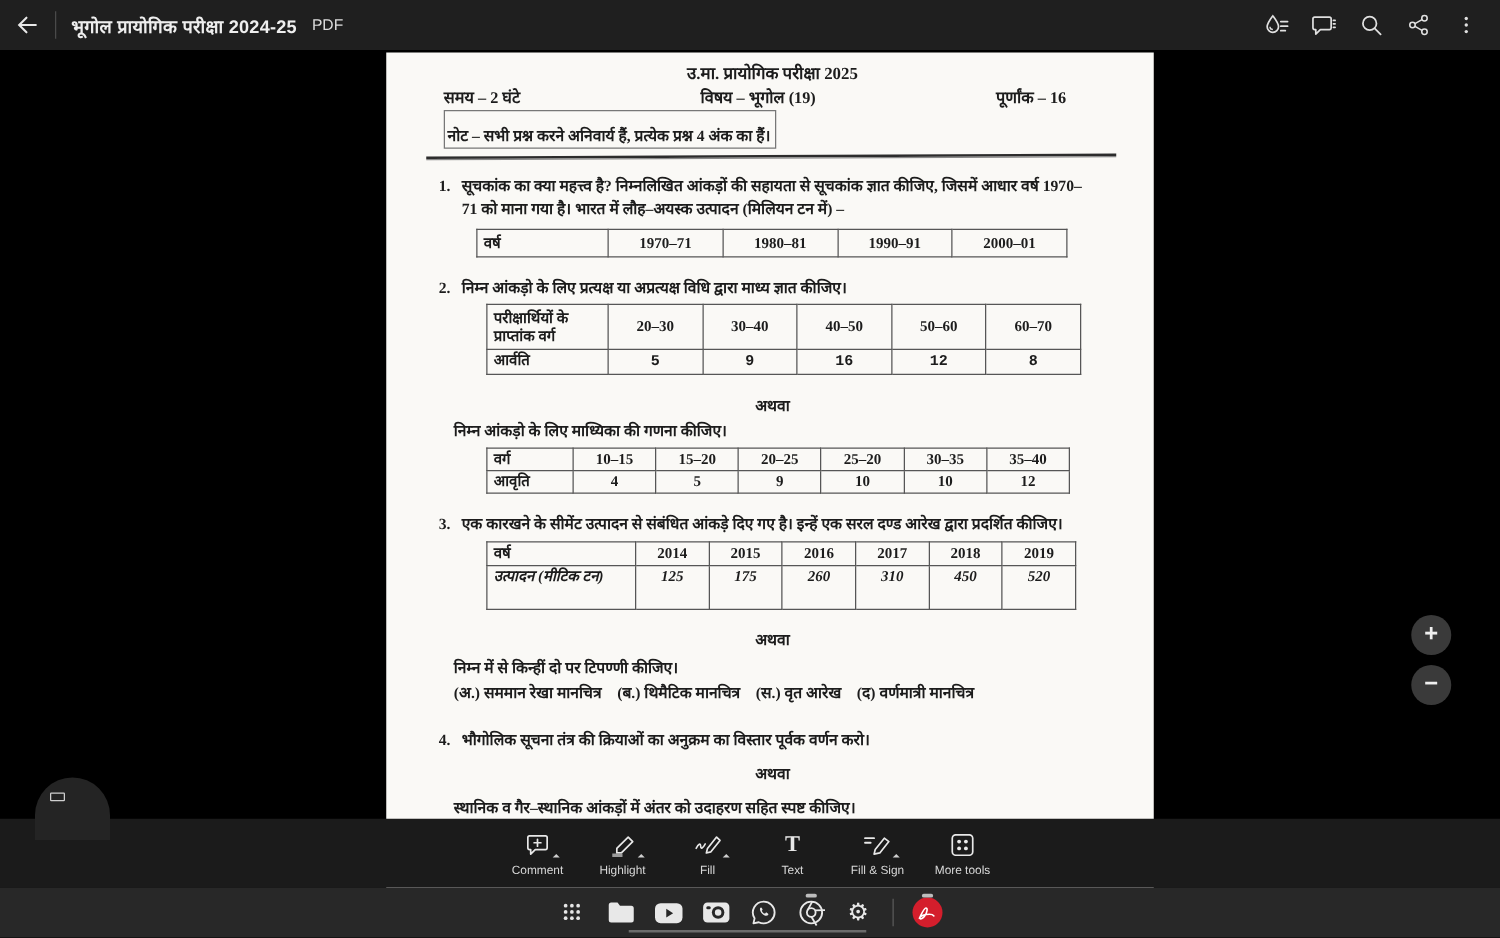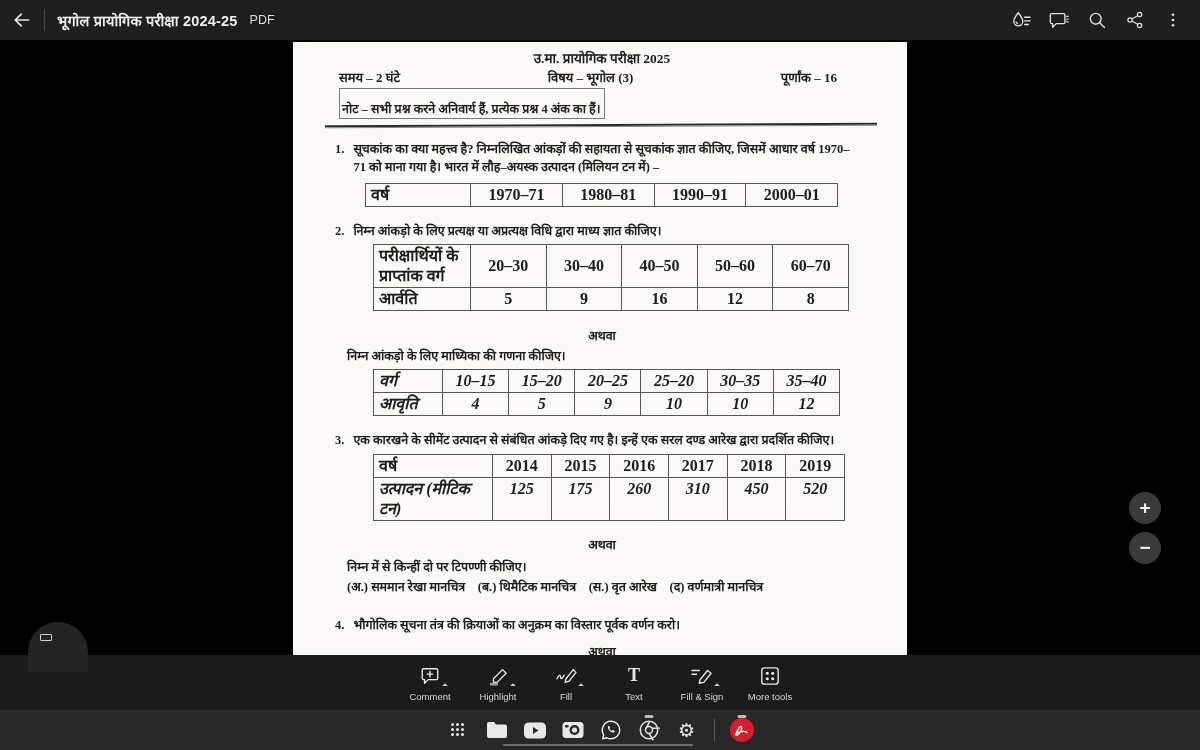--- a/index.html
+++ b/index.html
@@ -10,21 +10,21 @@
   .appbar { position:absolute; left:0; top:0; width:1200px; height:40px;
             background:#1f1f1f; display:flex; align-items:center; z-index:30; }
   .back-btn { width:44px; height:40px; display:flex; align-items:center; justify-content:center; cursor:pointer; }
   .appbar-divider { width:1px; height:22px; background:#4a4a4a; margin-right:12px; }
   .appbar-title { color:#eee; font-size:14.5px; font-weight:bold; letter-spacing:.2px; }
   .appbar-subtitle { color:#ddd; font-size:12.5px; margin-left:12px; }
   .appbar-right { margin-left:auto; display:flex; align-items:center; gap:8px; padding-right:12px; }
   .abar-ic { width:30px; height:30px; display:flex; align-items:center; justify-content:center; cursor:pointer; }
 
   
-  .page { position:absolute; left:293px; top:42px; width:614px; height:691px;
+  .page { position:absolute; left:309px; top:42px; width:614px; height:691px;
           background:#faf9f6; color:#1c1c1c; overflow:hidden;
           font-family:"Liberation Serif","DejaVu Serif",serif;
           padding:7px 26px 0 30px; }
   .doc-title { text-align:center; font-size:13.5px; font-weight:bold; }
   .doc-meta { display:flex; justify-content:space-between; font-size:13px; font-weight:bold; margin-top:1px; }
   .doc-meta .m-left { margin-left:16px; }
   .doc-meta .m-right { margin-right:44px; }
   .doc-note-row { margin-top:2px; margin-left:16px; }
   .doc-note { display:inline-block; font-size:12.5px; font-weight:bold;
               border:1px solid #777; padding:11px 4px 1px 2px; }
@@ -32,27 +32,27 @@
               border-bottom:1px solid #888; height:3px; transform:rotate(-0.25deg); }
 
   .q { display:flex; gap:9px; padding-left:12px; font-size:12.5px; font-weight:600; line-height:1.45; }
   .qnum { flex:0 0 auto; }
   .qtext { max-width:505px; }
   .or-line { text-align:center; font-size:12.5px; font-weight:bold; }
   .alt-text { padding-left:24px; font-size:12.5px; font-weight:600; }
 
   table.tbl { border-collapse:collapse; table-layout:fixed; margin-left:42px;
               font-family:"Liberation Serif","DejaVu Serif",serif; }
-  .tbl td { border:1px solid #565656; font-size:16px; font-weight:600; text-align:center;
+  .tbl td { border:1px solid #565656; font-size:12px; font-weight:600; text-align:center;
             padding:1px 3px; vertical-align:middle; line-height:1.25; }
   .tbl td:first-child { text-align:left; padding-left:5px; }
   .t1 { width:473px; } .t1 td:first-child { width:105px; } .t1 td { height:22px; }
   .t2 { width:476px; } .t2 td:first-child { width:97px; }
-  .t2 tr:first-child td { height:36px; } .t2 tr:last-child td { height:20px; }
-  .t3 { width:467px;font-style:italic; } .t3 td:first-child { width:69px; } .t3 td { height:17px; }
+  .t2 tr:first-child td { height:36px; } .t2 tr:last-child td { height:20px;font-family:Liberation Mono, monospace; }
+  .t3 { width:467px; } .t3 td:first-child { width:69px; } .t3 td { height:17px; }
   .t4 { width:472px; } .t4 td:first-child { width:119px; }
   .t4 tr:first-child td { height:19px; }
   .t4 tr:last-child td { height:35px; vertical-align:top;font-style:italic; }
 
   
   .zoom-fabs { position:absolute; right:39px; top:492px; display:flex; flex-direction:column; gap:8px; z-index:40; }
   .zfab { width:32px; height:32px; border-radius:50%; background:#3a3a3a; color:#efefef;
           display:flex; align-items:center; justify-content:center; font-size:19px;
           font-weight:bold; cursor:pointer; user-select:none; }
 
@@ -134,21 +134,21 @@
           <circle cx="12" cy="19" r="1.8" fill="#e0e0e0"></circle>
       </svg>
     </div>
   </div>
 </div>
 
 <div class="page">
   <div class="doc-title">उ.मा. प्रायोगिक परीक्षा 2025</div>
   <div class="doc-meta">
     <span class="m-left">समय – 2 घंटे</span>
-    <span>विषय – भूगोल  (3)</span>
+    <span>विषय – भूगोल  (19)</span>
     <span class="m-right">पूर्णांक – 16</span>
   </div>
   <div class="doc-note-row">
     <span class="doc-note">नोट – सभी प्रश्न करने अनिवार्य हैं, प्रत्येक प्रश्न 4 अंक का हैं।</span>
   </div>
   <div class="doc-rule"></div>
 
   <div class="q" style="margin-top:13px;">
     <span class="qnum">1.</span>
     <span class="qtext">सूचकांक का क्या महत्त्व है? निम्नलिखित आंकड़ों की सहायता से सूचकांक ज्ञात कीजिए, जिसमें आधार वर्ष 1970–71 को माना गया है। भारत में लौह–अयस्क उत्पादन (मिलियन टन में) –</span>

